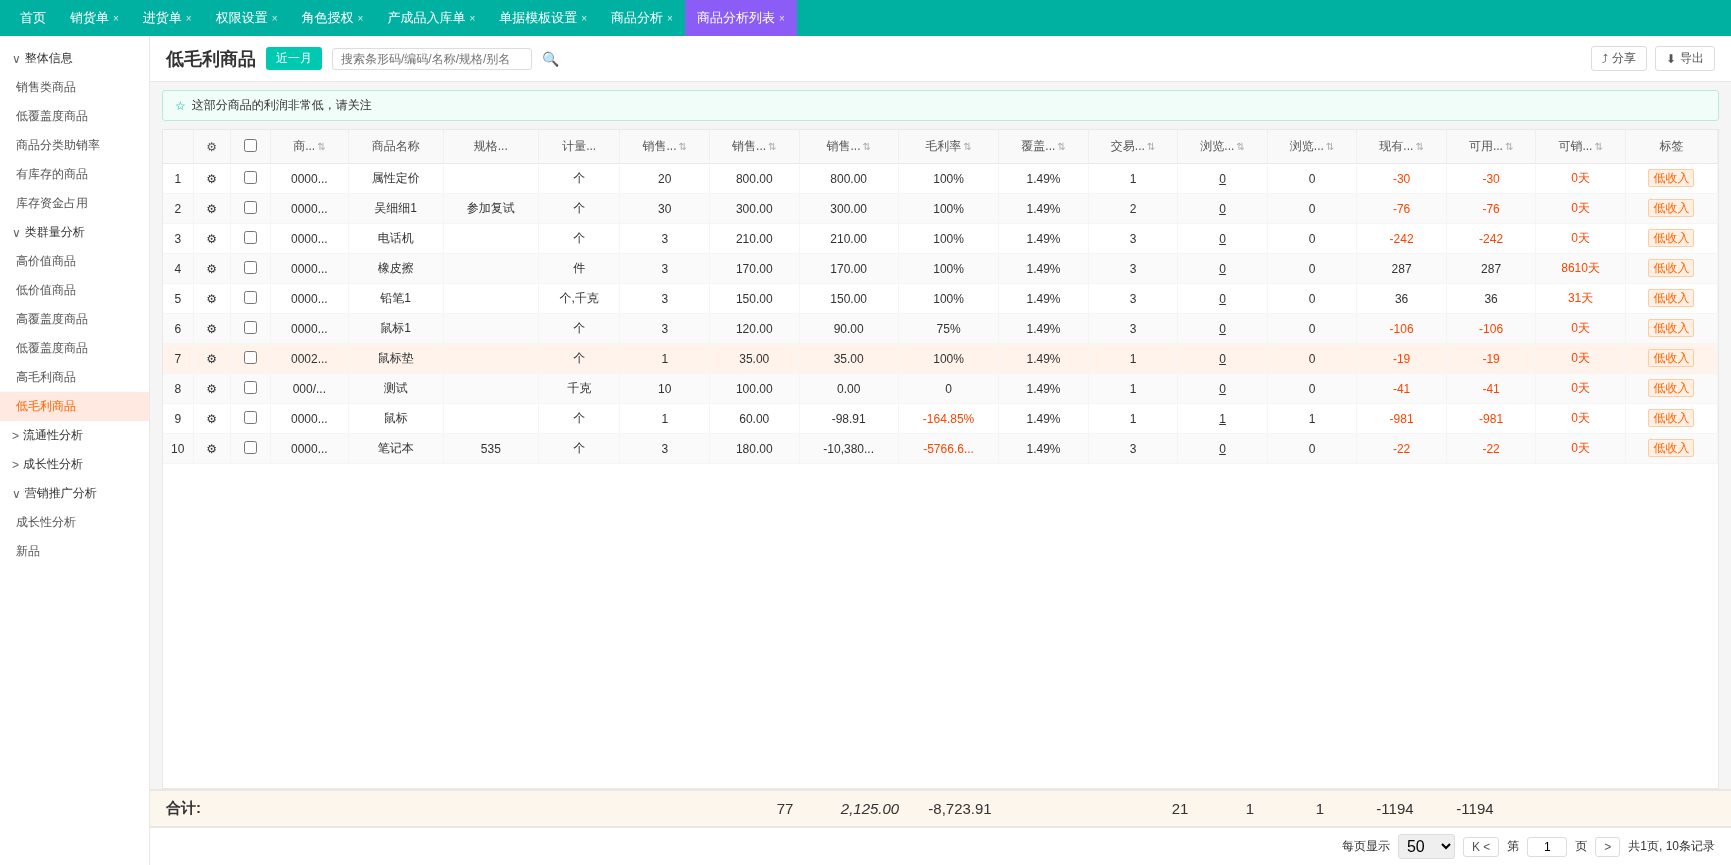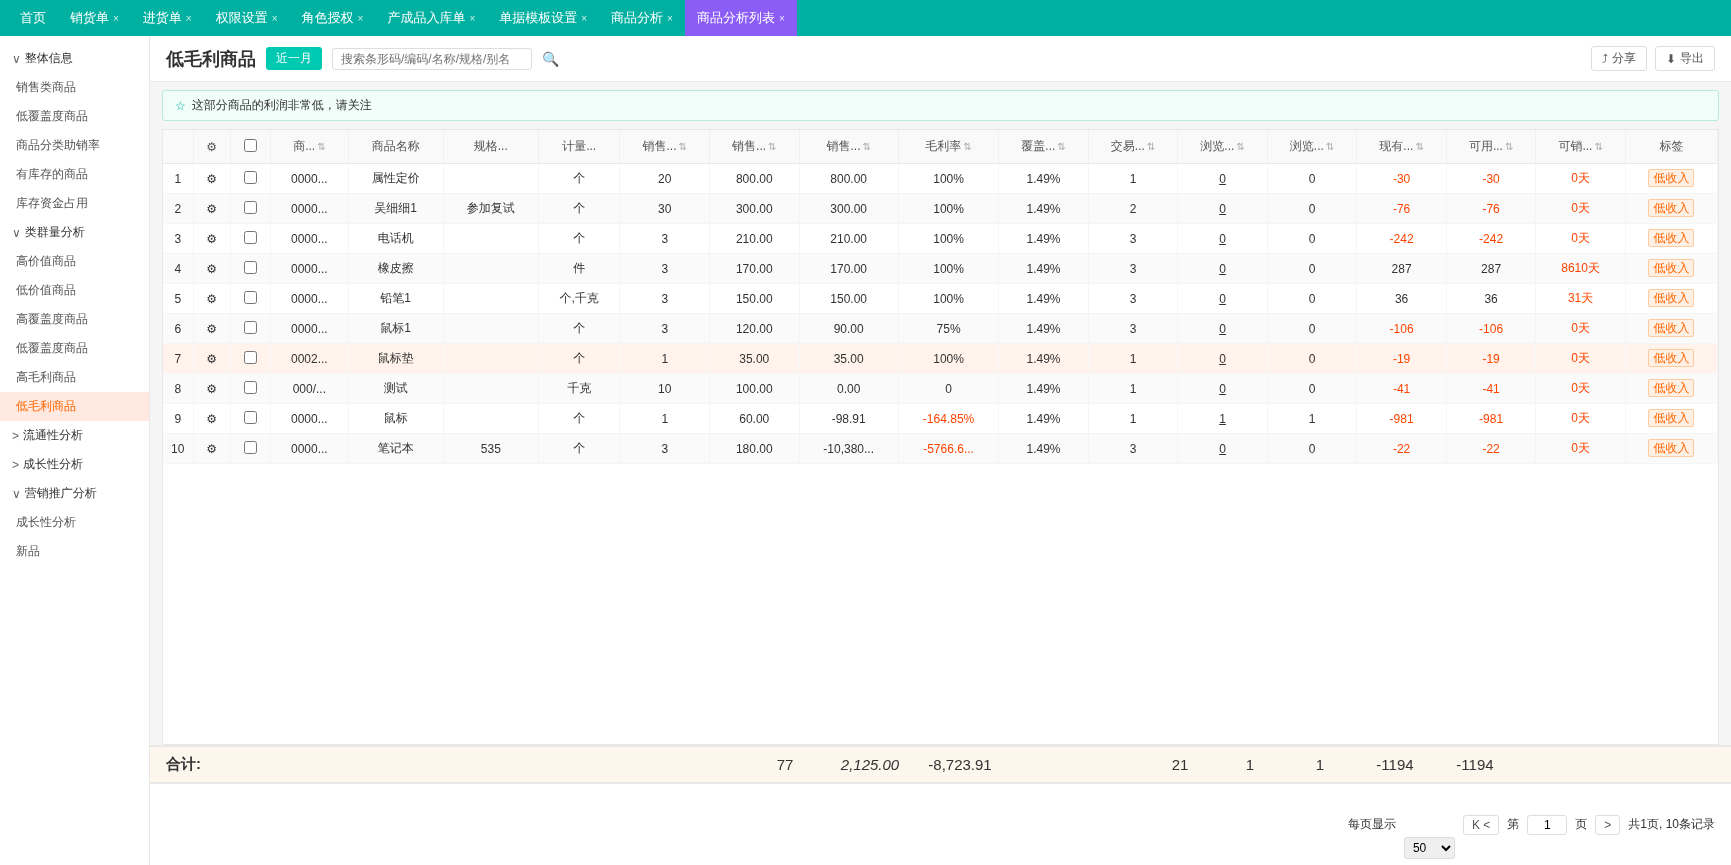--- a/index.html
+++ b/index.html
@@ -211,22 +211,21 @@
       background: #fff;
       border-top: 1px solid #e8e8e8;
       gap: 8px;
       font-size: 12px;
       flex-shrink: 0;
     }
     .pagination select {
       border: 1px solid #ddd;
       border-radius: 3px;
       padding: 2px 4px;
-      font-size: 12px;
-      margin-top: 47px;
+      font-size: 16px;
     }
     .page-btn {
       border: 1px solid #ddd;
       background: #fff;
       border-radius: 3px;
       padding: 2px 8px;
       cursor: pointer;
       font-size: 12px;
       color: #555;
     }

